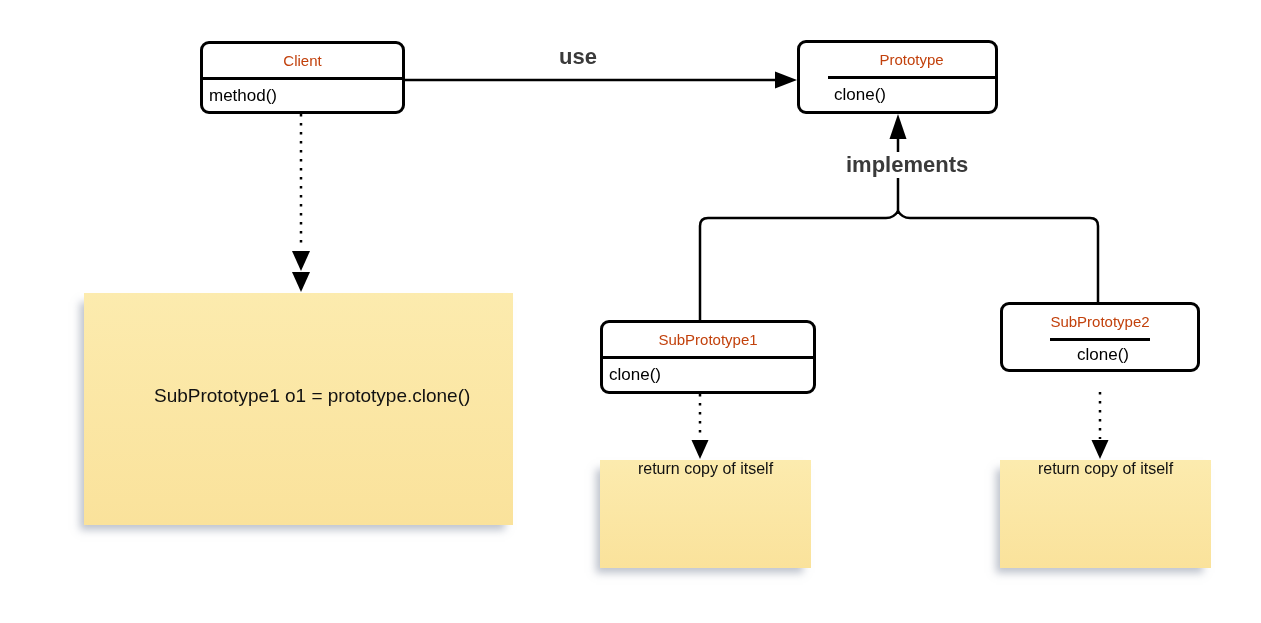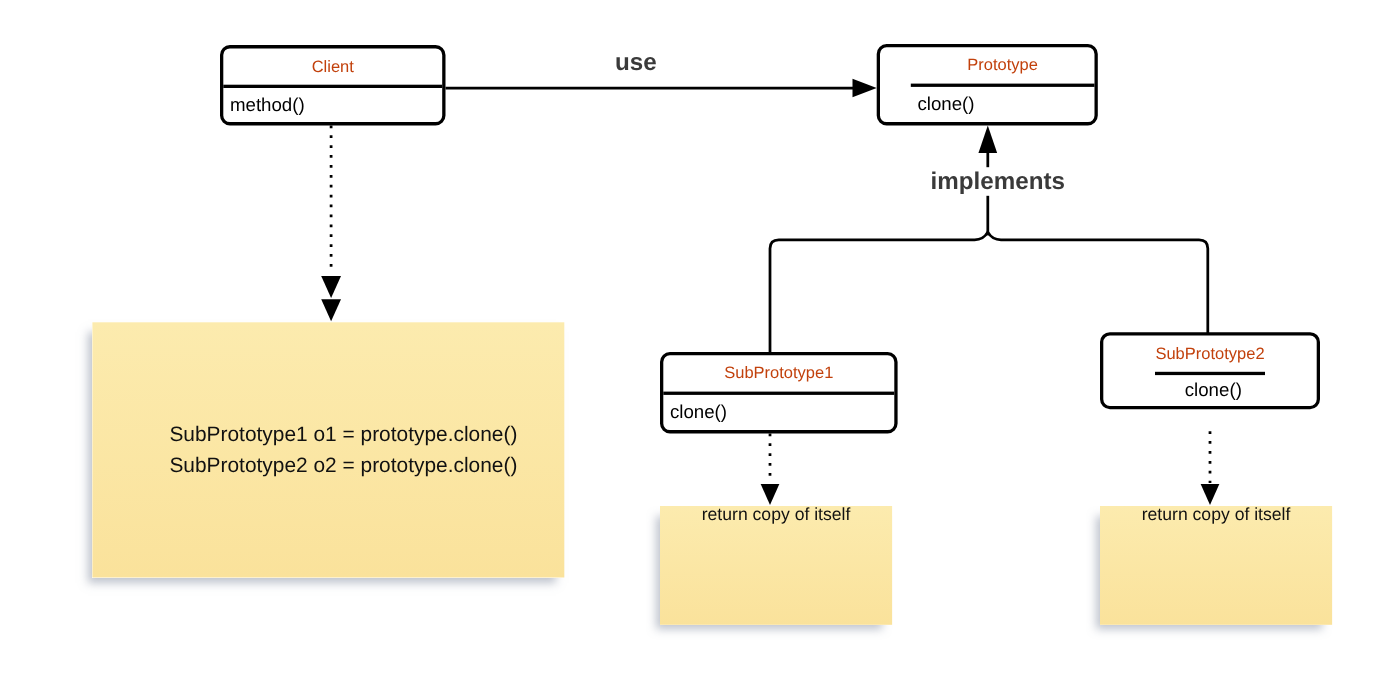--- a/index.html
+++ b/index.html
@@ -110,21 +110,20 @@
     <div class="class-title">SubPrototype2</div>
     <div class="class-member">clone()</div>
   </div>
 
   <div class="rel-label" style="left:556px;top:44px;width:88px;">use</div>
   <div class="rel-label" style="left:843px;top:152px;width:152px;">implements</div>
 
   <div class="note note-code" style="left:84px;top:293px;width:429px;height:232px;">
     <div class="code-lines">
       <div>SubPrototype1 o1 = prototype.clone()</div>
-      <div>SubPrototype2 o2 = prototype.clone()</div>
     </div>
   </div>
 
   <div class="note note-small" style="left:600px;top:460px;width:211px;height:108px;">
     <span>return copy of itself</span>
   </div>
 
   <div class="note note-small" style="left:1000px;top:460px;width:211px;height:108px;">
     <span>return copy of itself</span>
   </div>

